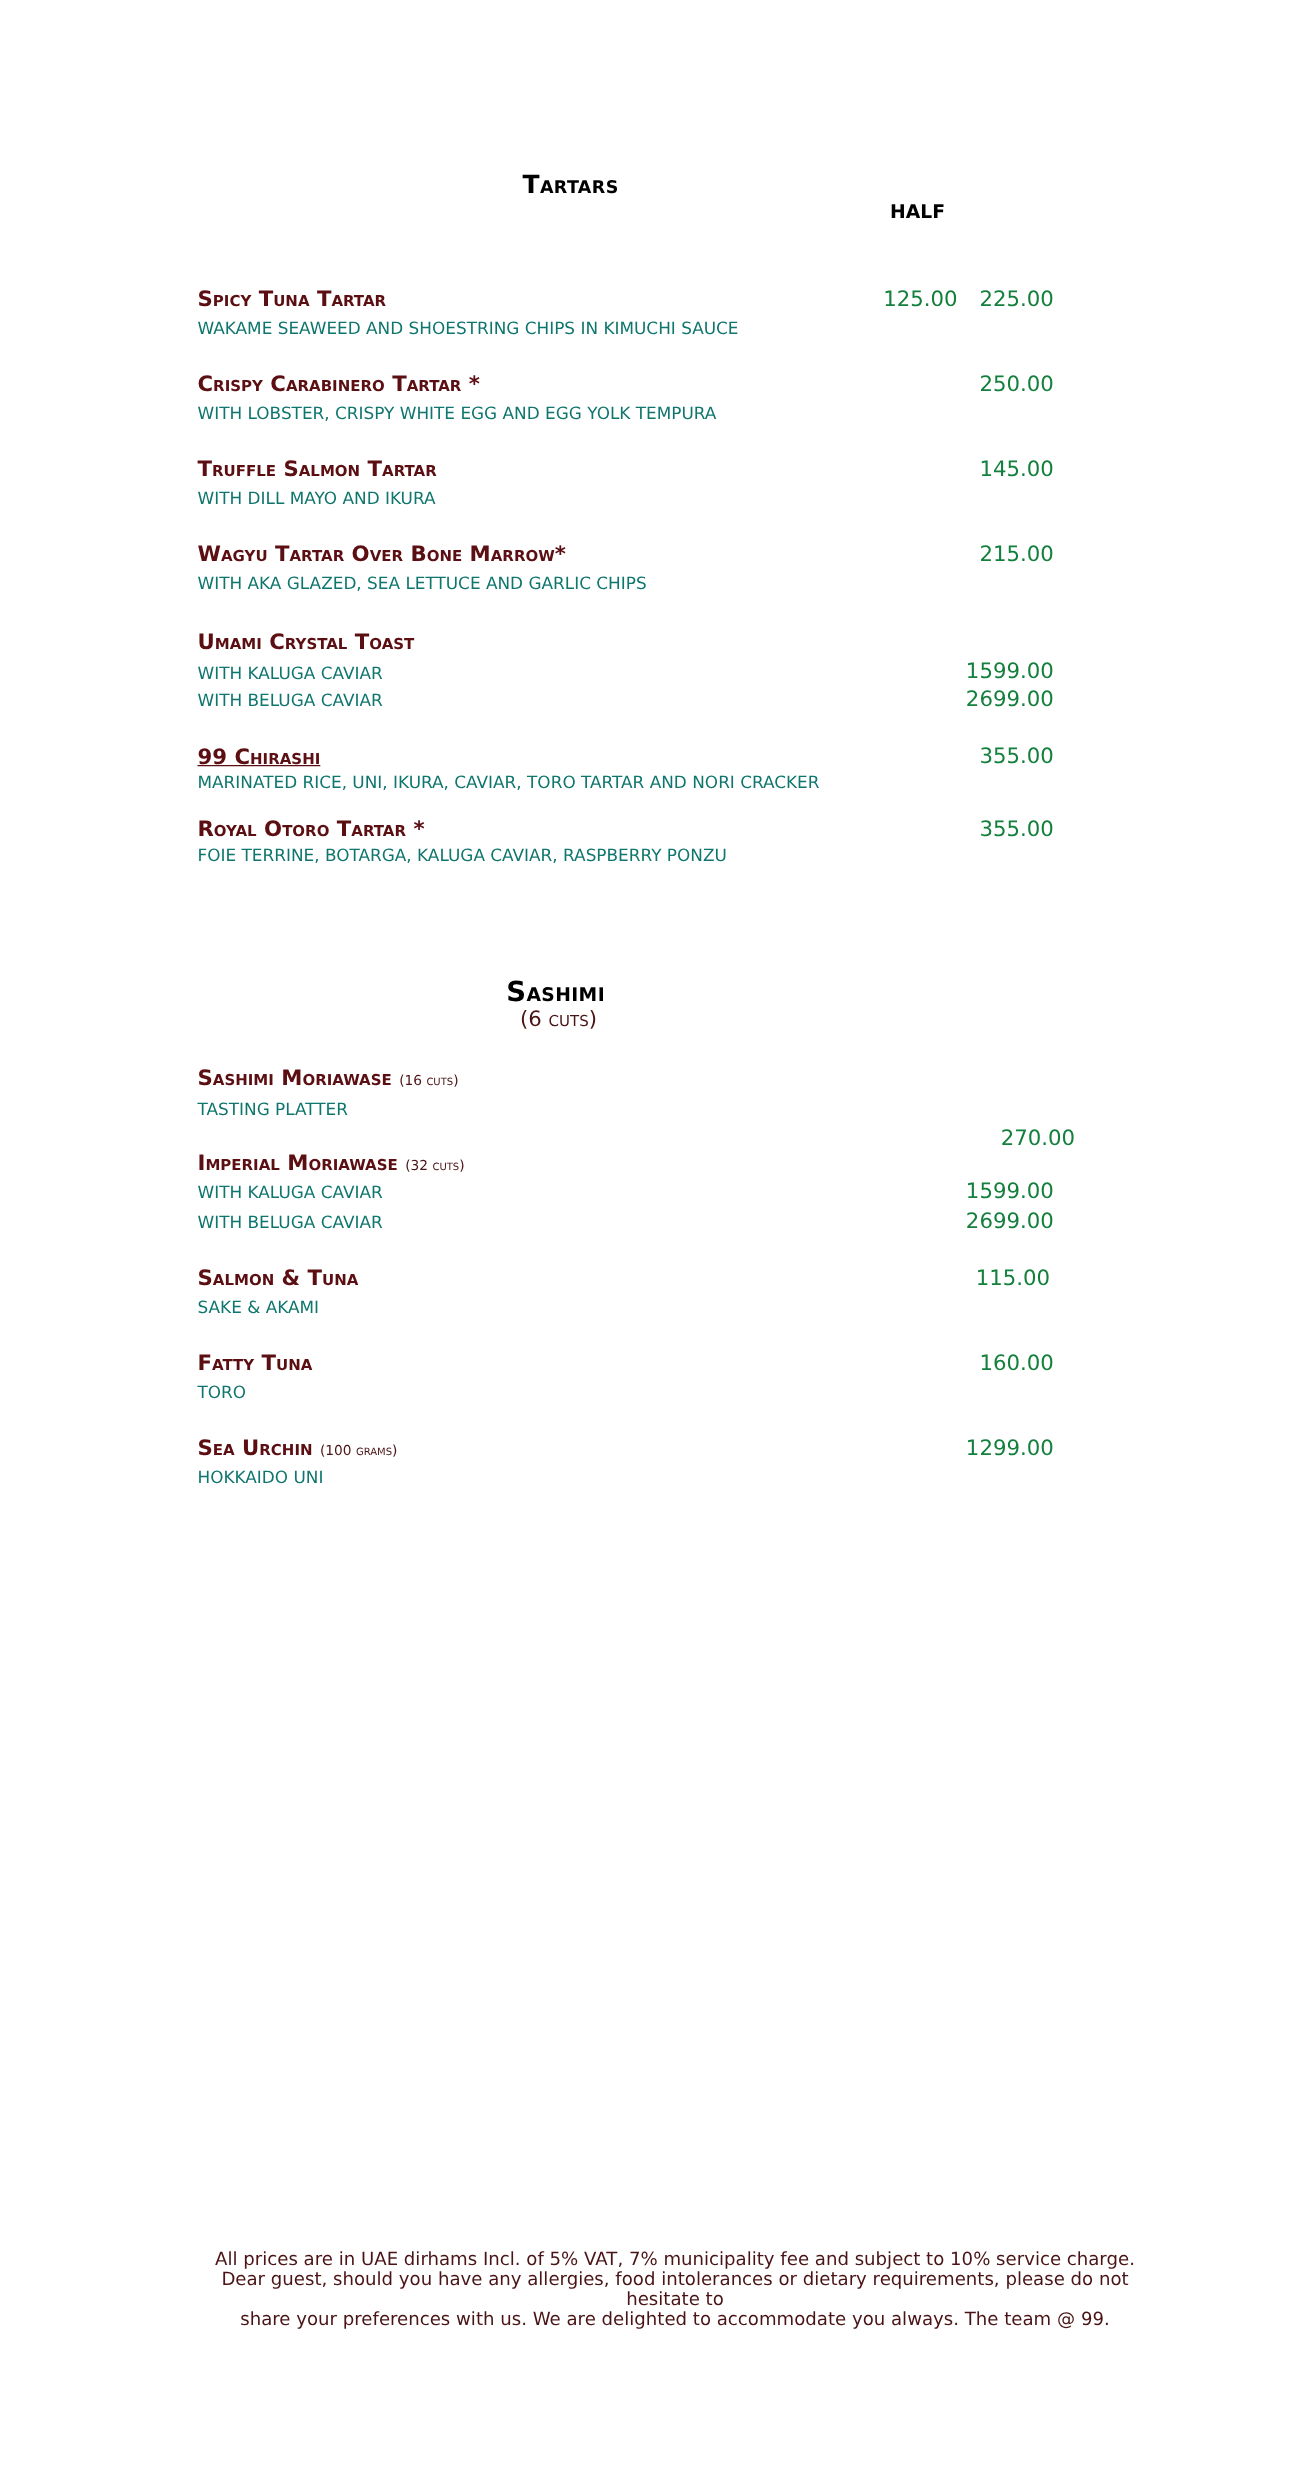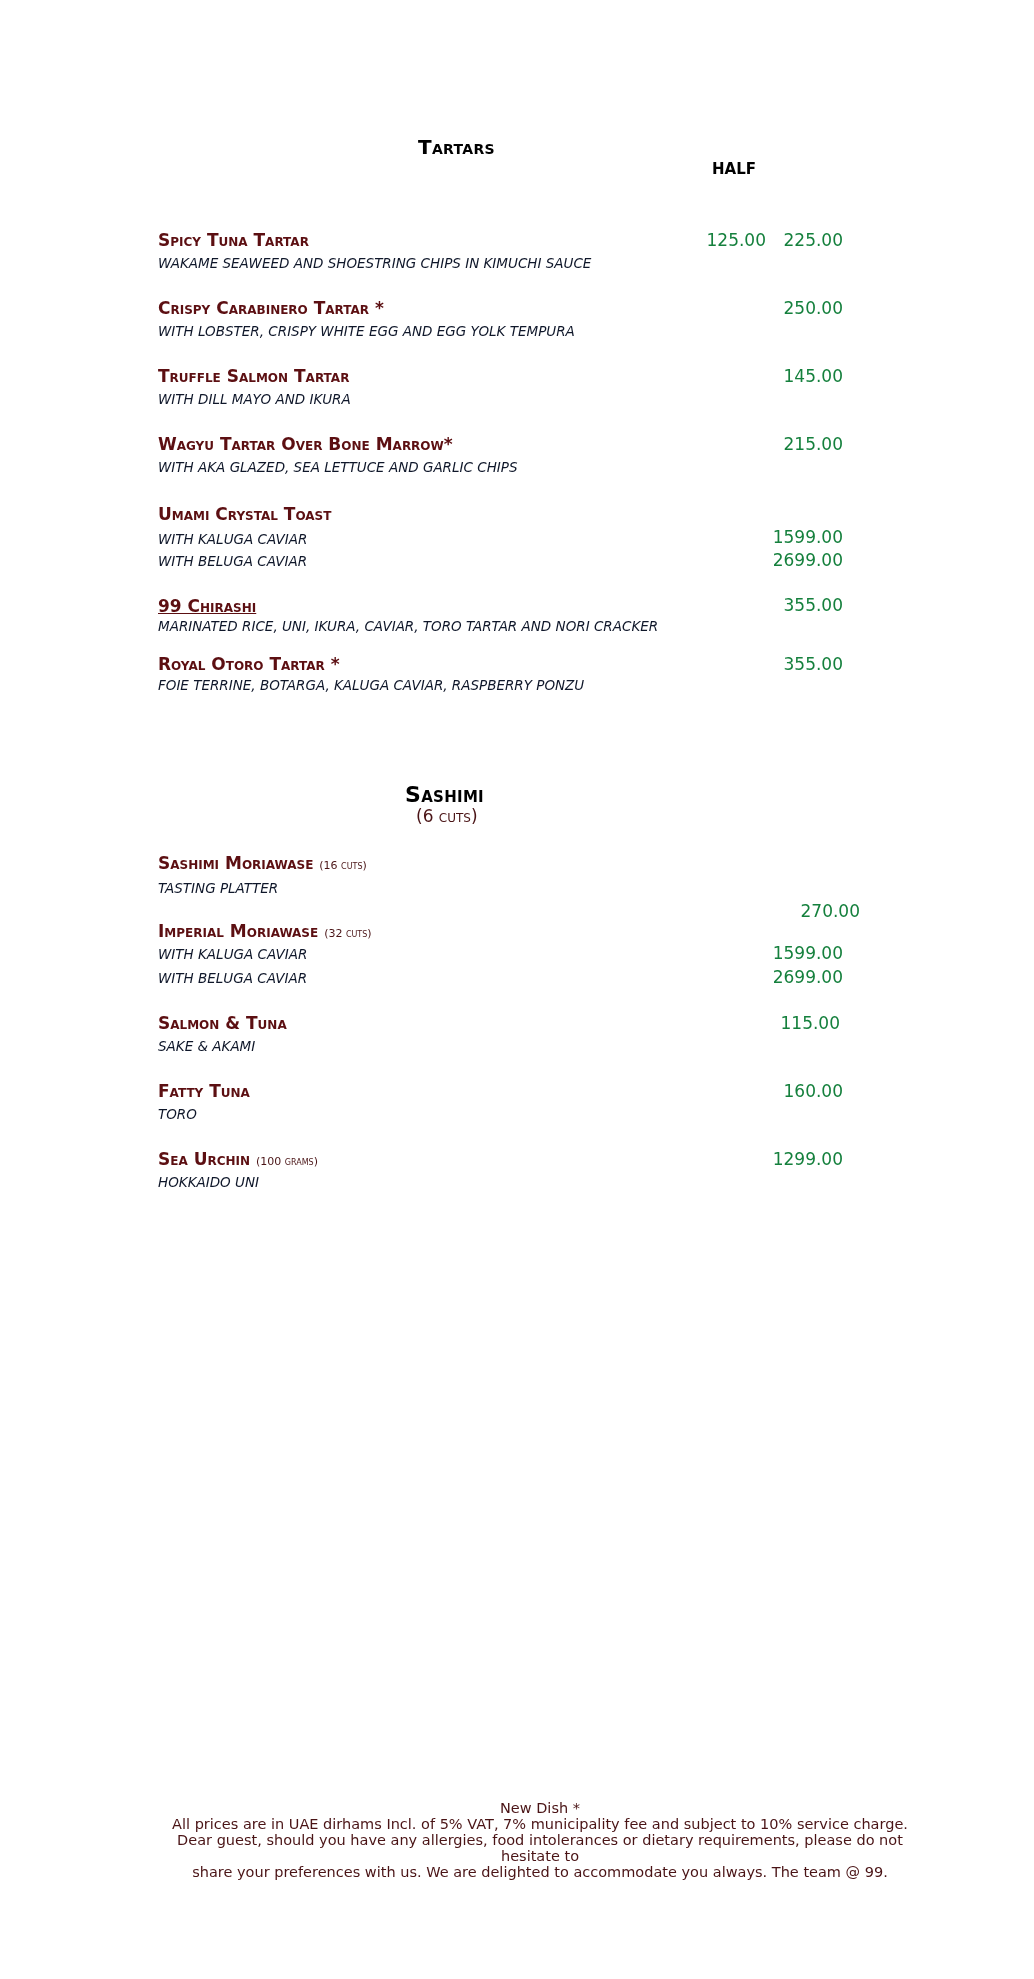--- a/index.html
+++ b/index.html
@@ -10,21 +10,21 @@
     .section-title {
       position: absolute; font-weight: bold; color: #000; font-variant: small-caps;
       font-size: 20px; letter-spacing: 0.3px;
     }
     .col-header { position: absolute; font-weight: bold; color: #000; font-size: 15px; }
     .item-name {
       position: absolute; left: 158px; font-weight: bold; font-variant: small-caps;
       font-size: 17px; color: #5c0f12;
     }
     .item-name .note { font-weight: normal; color: #4a1416; font-size: 11px; }
-    .item-desc { position: absolute; left: 158px; font-size: 13.5px; color: #0f172a; font-style: italic; }
+    .item-desc { position: absolute; left: 158px; font-size: 13.5px; color: #0f766e; }
     .price { position: absolute; font-size: 17px; color: #15803d; text-align: right; width: 120px; }
     .footer {
       position: absolute; left: 150px; width: 780px; top: 1800px; text-align: center;
       font-size: 14.5px; line-height: 16px; color: #4a1416;
     }
     .subtitle { position: absolute; font-size: 17px; color: #4a1416; font-variant: small-caps; }
   </style>
 </head>
 <body>
 
@@ -81,17 +81,16 @@
 
 <div class="item-name" style="top:1081px;">Fatty Tuna</div>
 <div class="price" style="left:723px; top:1081px;">160.00</div>
 <div class="item-desc" style="top:1106px;">TORO</div>
 
 <div class="item-name" style="top:1149px;"><span>Sea Urchin</span> <span class="note">(100 grams)</span></div>
 <div class="price" style="left:723px; top:1149px;">1299.00</div>
 <div class="item-desc" style="top:1174px;">HOKKAIDO UNI</div>
 
 <div class="footer">
-  <div>New Dish *</div>
   <div>All prices are in UAE dirhams Incl. of 5% VAT, 7% municipality fee and subject to 10% service charge.</div>
   <div>Dear guest, should you have any allergies, food intolerances or dietary requirements, please do not hesitate to</div>
   <div>share your preferences with us. We are delighted to accommodate you always. The team @ 99.</div>
 </div>
 
 </body></html>

